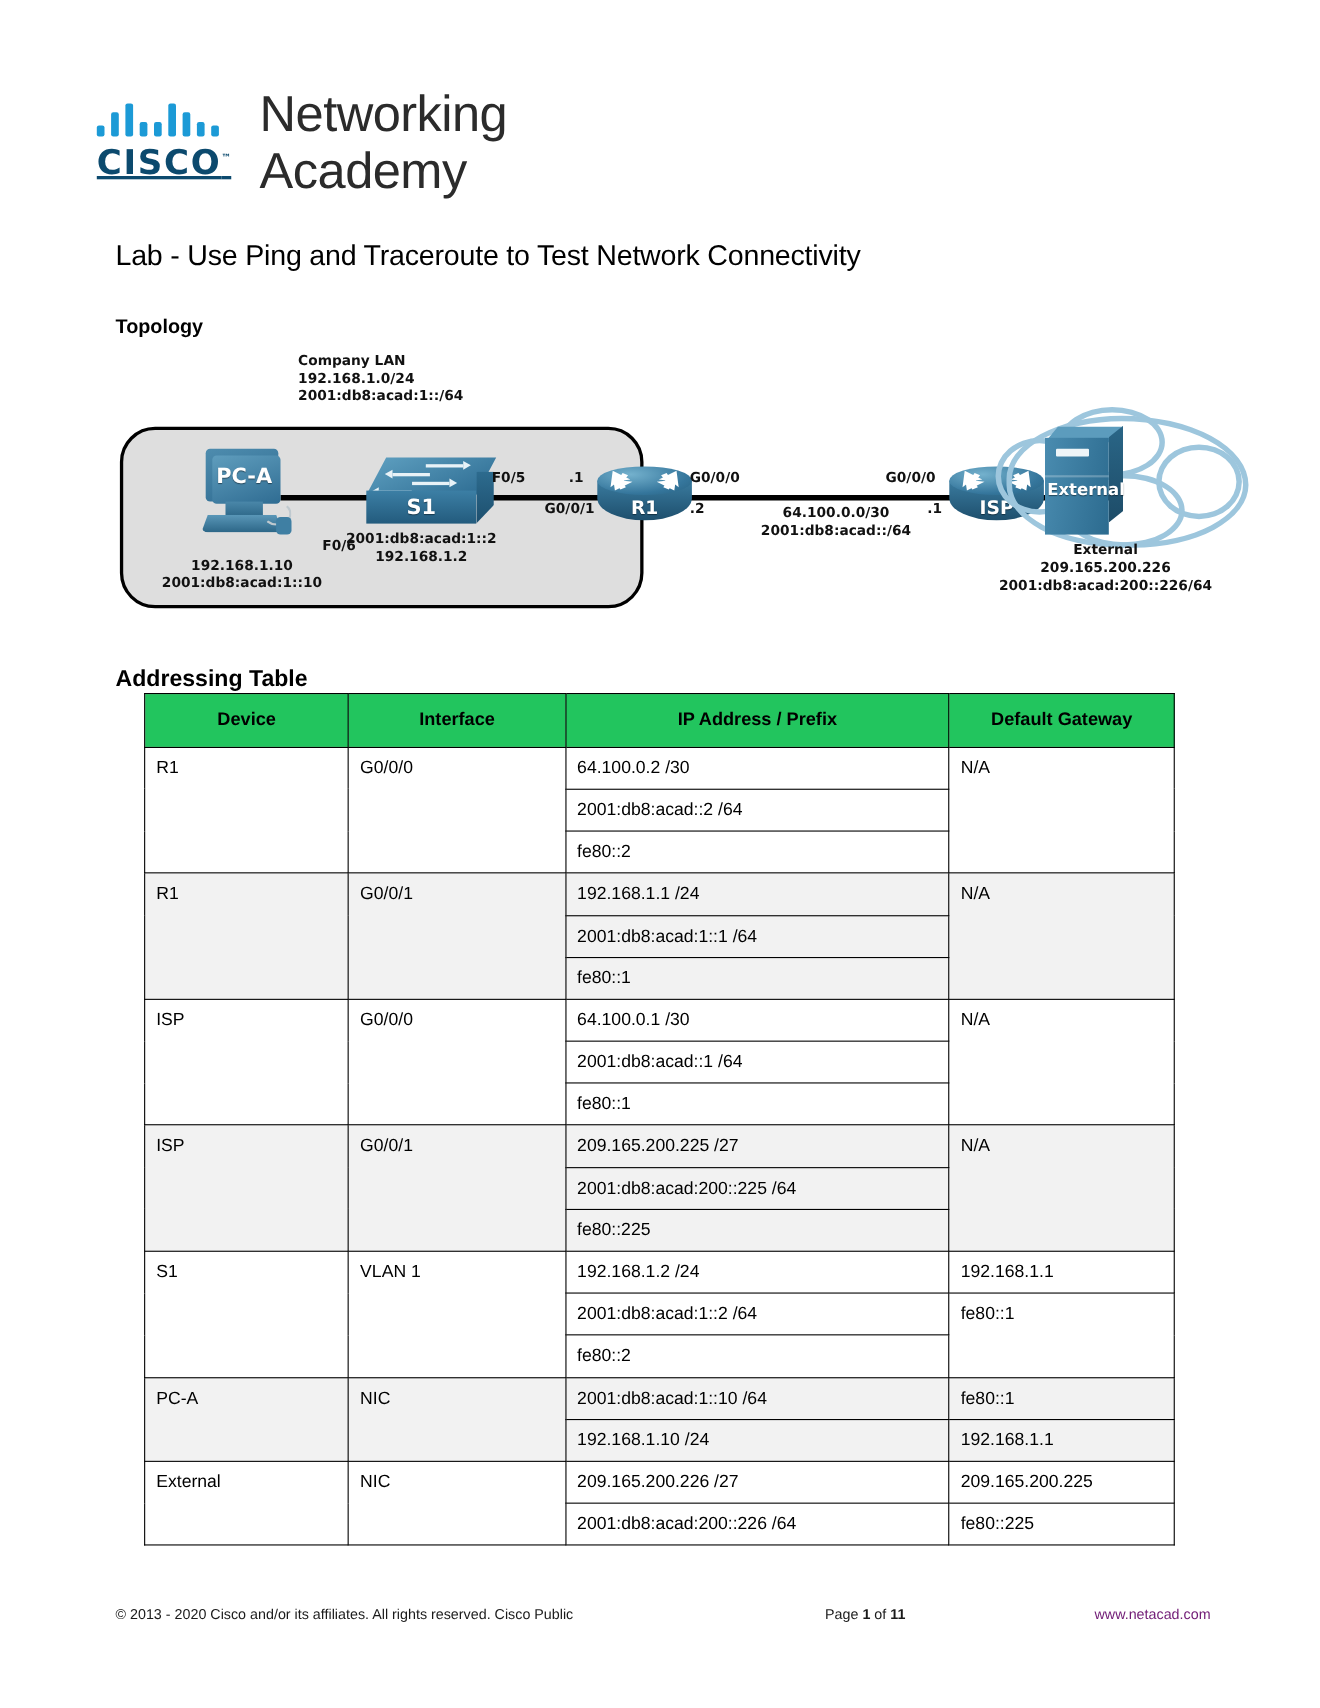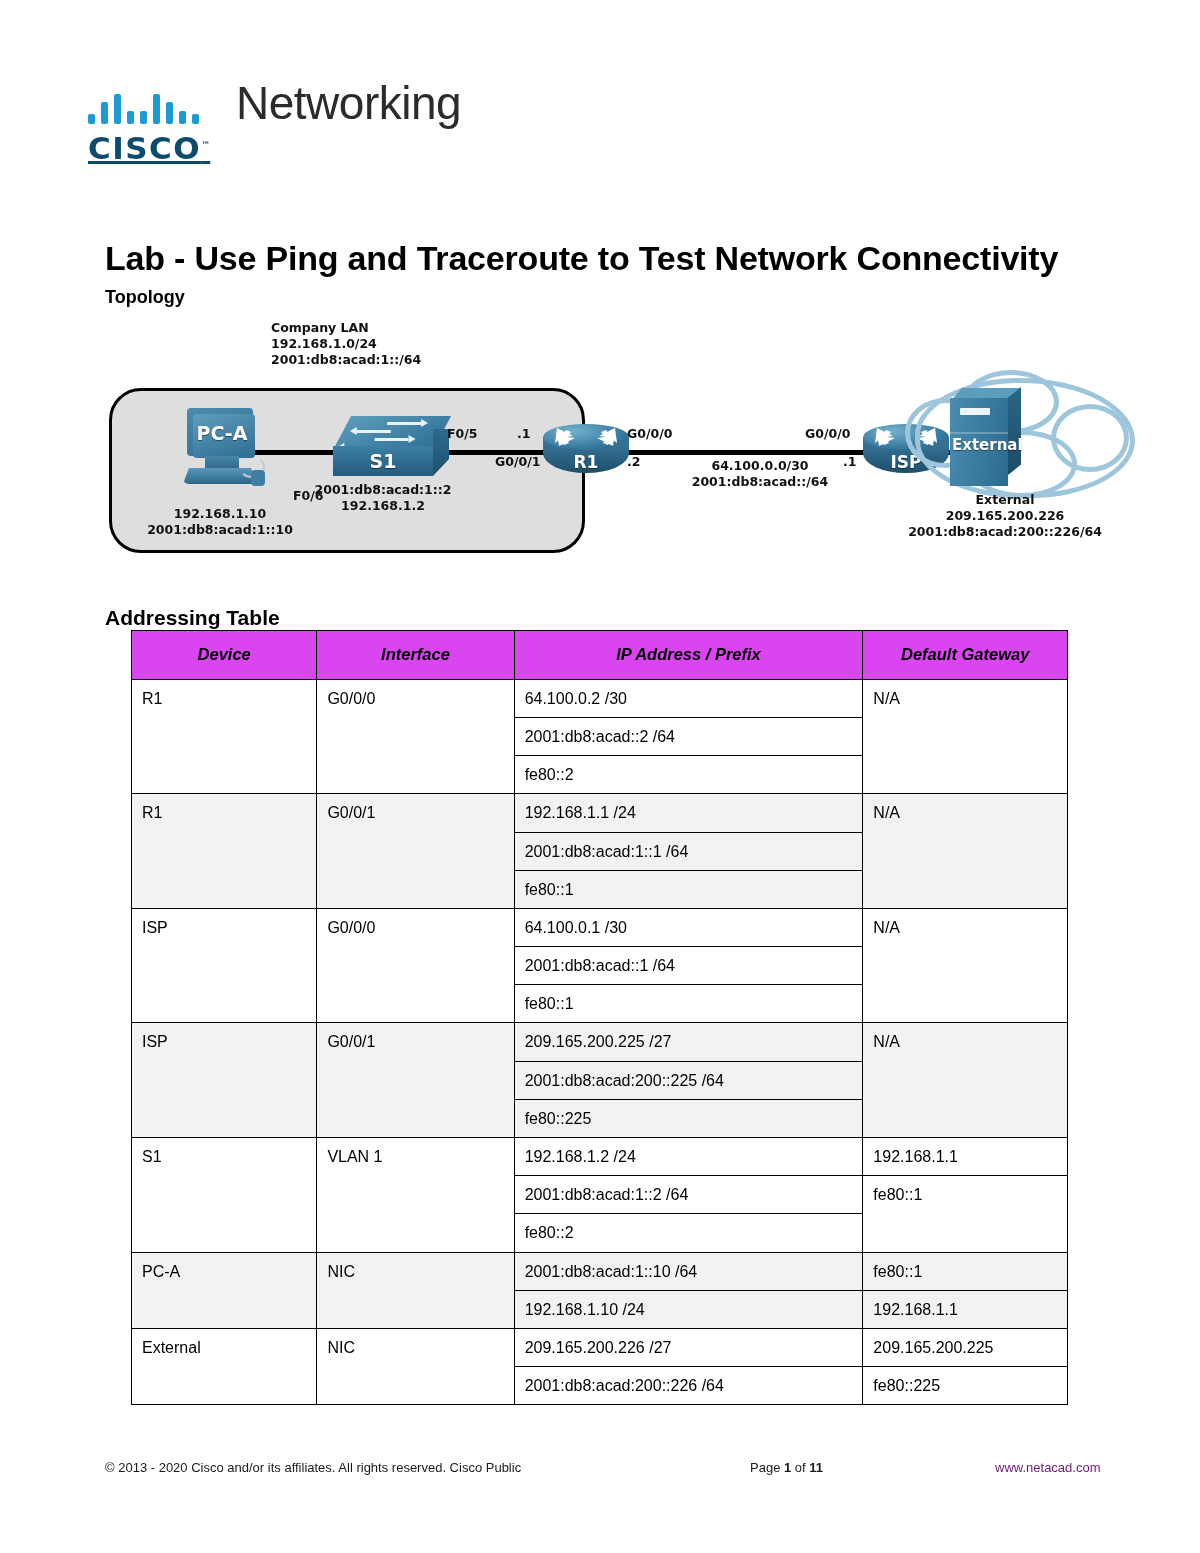--- a/index.html
+++ b/index.html
@@ -70,23 +70,23 @@
     font-family: "Liberation Sans", sans-serif;
     font-size: 46px;
     color: #2b2b2b;
     letter-spacing: -0.5px;
   }
 
   
   #lab-title {
     position: absolute;
     left: 105px;
-    top: 216px;
-    font-size: 34px;
-    font-weight: bold;
+    top: 200px;
+    font-size: 26px;
+    font-weight: normal;
     letter-spacing: -0.2px;
     white-space: nowrap;
   }
   #topology-heading {
     position: absolute;
     left: 105px;
     top: 272px;
     font-size: 18px;
     font-weight: bold;
   }
@@ -258,26 +258,25 @@
   #addressing-table th,
   #addressing-table td {
     border: 1.5px solid #000000;
     padding: 9px 10px;
     vertical-align: top;
     text-align: left;
     font-weight: normal;
     line-height: 1.2;
   }
   #addressing-table thead th {
-    background: #d946ef;
+    background: #22c55e;
     text-align: center;
     font-weight: bold;
     font-size: 16.5px;
     padding: 14px 8px;
-    font-style: italic;
   }
   #addressing-table .col-device  { width: 185px; }
   #addressing-table .col-iface   { width: 198px; }
   #addressing-table .col-ip      { width: 358px; margin-left: 36px; }
   #addressing-table .col-gw      { width: 196px; }
   #addressing-table tr.shaded td { background: #f2f2f2; }
   #addressing-table td.ip-cell   { padding: 9px 10px; }
   #addressing-table td.tight     { border-top-width: 1px; }
 
   
@@ -307,20 +306,21 @@
     <span style="left:26px; height:30px;"></span>
     <span style="left:39px; height:13px;"></span>
     <span style="left:52px; height:13px;"></span>
     <span style="left:65px; height:30px;"></span>
     <span style="left:78px; height:22px;"></span>
     <span style="left:91px; height:13px;"></span>
     <span style="left:104px;height:10px;"></span>
   </div>
   <div id="logo-cisco"><span>CISCO</span><span id="logo-tm">™</span></div>
   <div id="logo-networking">Networking</div>
+  <div id="logo-academy">Academy</div>
 </div>
 
 <h1 id="lab-title">Lab - Use Ping and Traceroute to Test Network Connectivity</h1>
 <h2 id="topology-heading">Topology</h2>
 
 <div id="topology">
 
   <div class="topo-label" style="left:166px; top:0px;">
     <div>Company LAN</div>
     <div>192.168.1.0/24</div>

